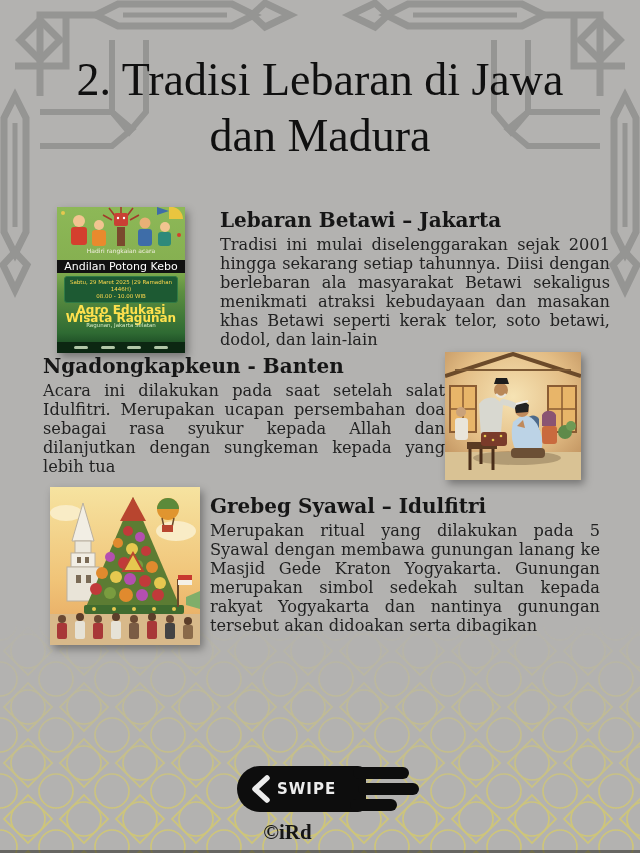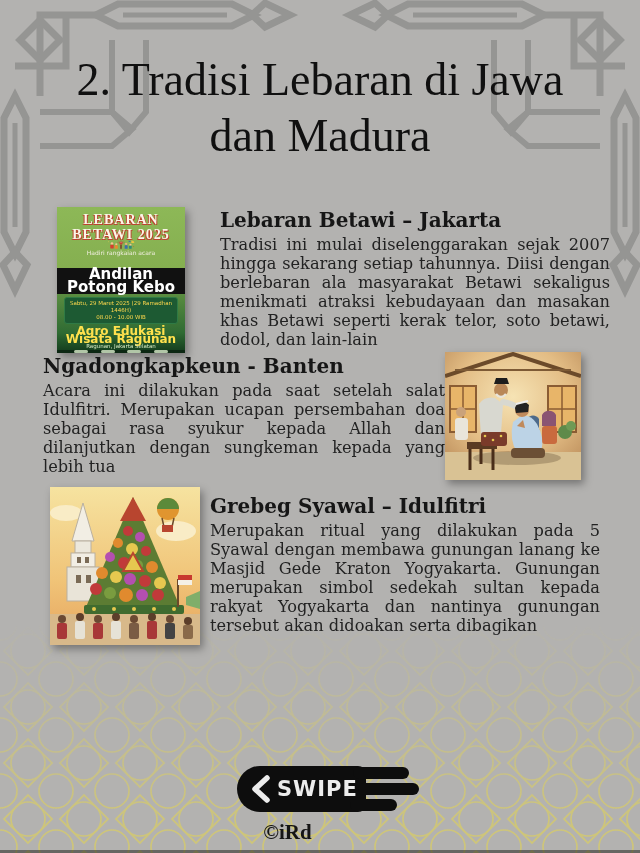--- a/index.html
+++ b/index.html
@@ -43,22 +43,22 @@
     display:flex;flex-direction:column;align-items:stretch;
   }
   .poster-title{
     text-align:center;font-family:"Liberation Serif",serif;font-weight:700;
     color:#fbf6e8;font-size:14px;line-height:15px;padding-top:5px;letter-spacing:1px;
     text-shadow:1px 1px 0 #bb4430,-1px 1px 0 #bb4430;
   }
   .poster-figures{display:block;margin:-2px 0 0 0;}
   .poster-tagline{text-align:center;color:#f3efe2;font-size:6px;line-height:7px;font-family:"DejaVu Sans",sans-serif;}
   .poster-event{
-    background:#111;color:#fff;font-family:"DejaVu Sans",sans-serif;font-weight:700;
-    font-size:15px;line-height:13px;text-align:center;margin-top:12px;
+    background:#111;color:#fff;font-family:"DejaVu Sans",sans-serif;font-weight:400;
+    font-size:11px;line-height:13px;text-align:center;margin-top:6px;
   }
   .poster-datebox{
     margin:3px 7px 0 7px;background:#1d5a33;border:1px solid #2f7a45;border-radius:3px;
     color:#ffd94d;font-size:5.5px;line-height:7px;text-align:center;
     font-family:"DejaVu Sans",sans-serif;padding:2px 1px;
   }
   .poster-venue{
     text-align:center;color:#ffe14d;font-weight:700;font-size:12px;line-height:8px;
     font-family:"DejaVu Sans",sans-serif;margin-top:3px;
   }
@@ -69,21 +69,21 @@
   }
   .poster-social i{display:block;width:14px;height:3px;border-radius:2px;background:#cfe3c2;opacity:.85;}
   
   .swipe{position:absolute;left:237px;top:766px;width:182px;height:46px;cursor:pointer;}
   .swipe-pill{
     position:absolute;left:0;top:0;width:129px;height:46px;background:#0d0d0d;
     border-radius:23px 8px 8px 23px;display:flex;align-items:center;
   }
   .swipe-label{
     color:#ececec;font-family:"DejaVu Sans",sans-serif;font-weight:700;
-    font-size:21px;letter-spacing:1px;margin-left:5px;
+    font-size:15px;letter-spacing:1px;margin-left:5px;
   }
   .swipe-chevron{margin-left:13px;display:block;}
   .swipe-bar{position:absolute;background:#0d0d0d;height:12px;border-radius:7px;}
   .bar1{left:116px;top:1px;width:56px;}
   .bar2{left:121px;top:17px;width:61px;}
   .bar3{left:113px;top:33px;width:47px;}
   
   .credit{
     position:absolute;left:0;top:820px;width:575px;text-align:center;
     font-family:"Liberation Serif",serif;font-weight:700;font-size:21px;color:#151515;
@@ -144,24 +144,20 @@
     </svg>
   </div>
 
   <h1 class="title">
     <span>2. Tradisi Lebaran di Jawa</span><br>
     <span>dan Madura</span>
   </h1>
 
   <div class="photo photo1">
     <div class="poster">
-      <div class="poster-title">
-        <span>LEBARAN</span><br>
-        <span>BETAWI 2025</span>
-      </div>
       <svg class="poster-figures" width="128" height="42" viewBox="0 0 128 42">
         <g stroke="#a23b2b" stroke-width="1.6">
           <path d="M64 10 L64 0 M58 11 L52 3 M70 11 L76 3 M55 15 L46 10 M73 15 L82 10"></path>
         </g>
         <rect x="57" y="8" width="14" height="13" rx="2" fill="#c94034"></rect>
         <circle cx="61" cy="13" r="1.2" fill="#fff"></circle>
           <circle cx="67" cy="13" r="1.2" fill="#fff"></circle>
         <path d="M112 2 A12 12 0 0 1 126 14 L112 14 Z" fill="#e9c53f"></path>
         <path d="M100 2 L112 6 L100 10 Z" fill="#3e6da8"></path>
         <circle cx="22" cy="16" r="6" fill="#f2c490"></circle>
@@ -187,21 +183,21 @@
       <div class="poster-social">
         <i></i>
         <i></i>
         <i></i>
         <i></i>
       </div>
     </div>
   </div>
   <div class="txt1">
     <p class="sec-heading">Lebaran Betawi – Jakarta</p>
-    <p class="sec-body">Tradisi ini mulai diselenggarakan sejak 2007 hingga sekarang setiap tahunnya. Diisi dengan berlebaran ala masyarakat Betawi sekaligus menikmati atraksi kebudayaan dan masakan khas Betawi seperti kerak telor, soto betawi, dodol, dan lain-lain</p>
+    <p class="sec-body">Tradisi ini mulai diselenggarakan sejak 2001 hingga sekarang setiap tahunnya. Diisi dengan berlebaran ala masyarakat Betawi sekaligus menikmati atraksi kebudayaan dan masakan khas Betawi seperti kerak telor, soto betawi, dodol, dan lain-lain</p>
   </div>
 
   <div class="txt2">
     <p class="sec-heading">Ngadongkapkeun - Banten</p>
     <p class="sec-body">Acara ini dilakukan pada saat setelah salat Idulfitri. Merupakan ucapan persembahan doa sebagai rasa syukur kepada Allah dan dilanjutkan dengan sungkeman kepada yang lebih tua</p>
   </div>
   <div class="photo photo2">
     <svg width="136" height="128" viewBox="0 0 136 128">
       <defs>
         <radialGradient id="glow" cx="50%" cy="35%" r="75%">

